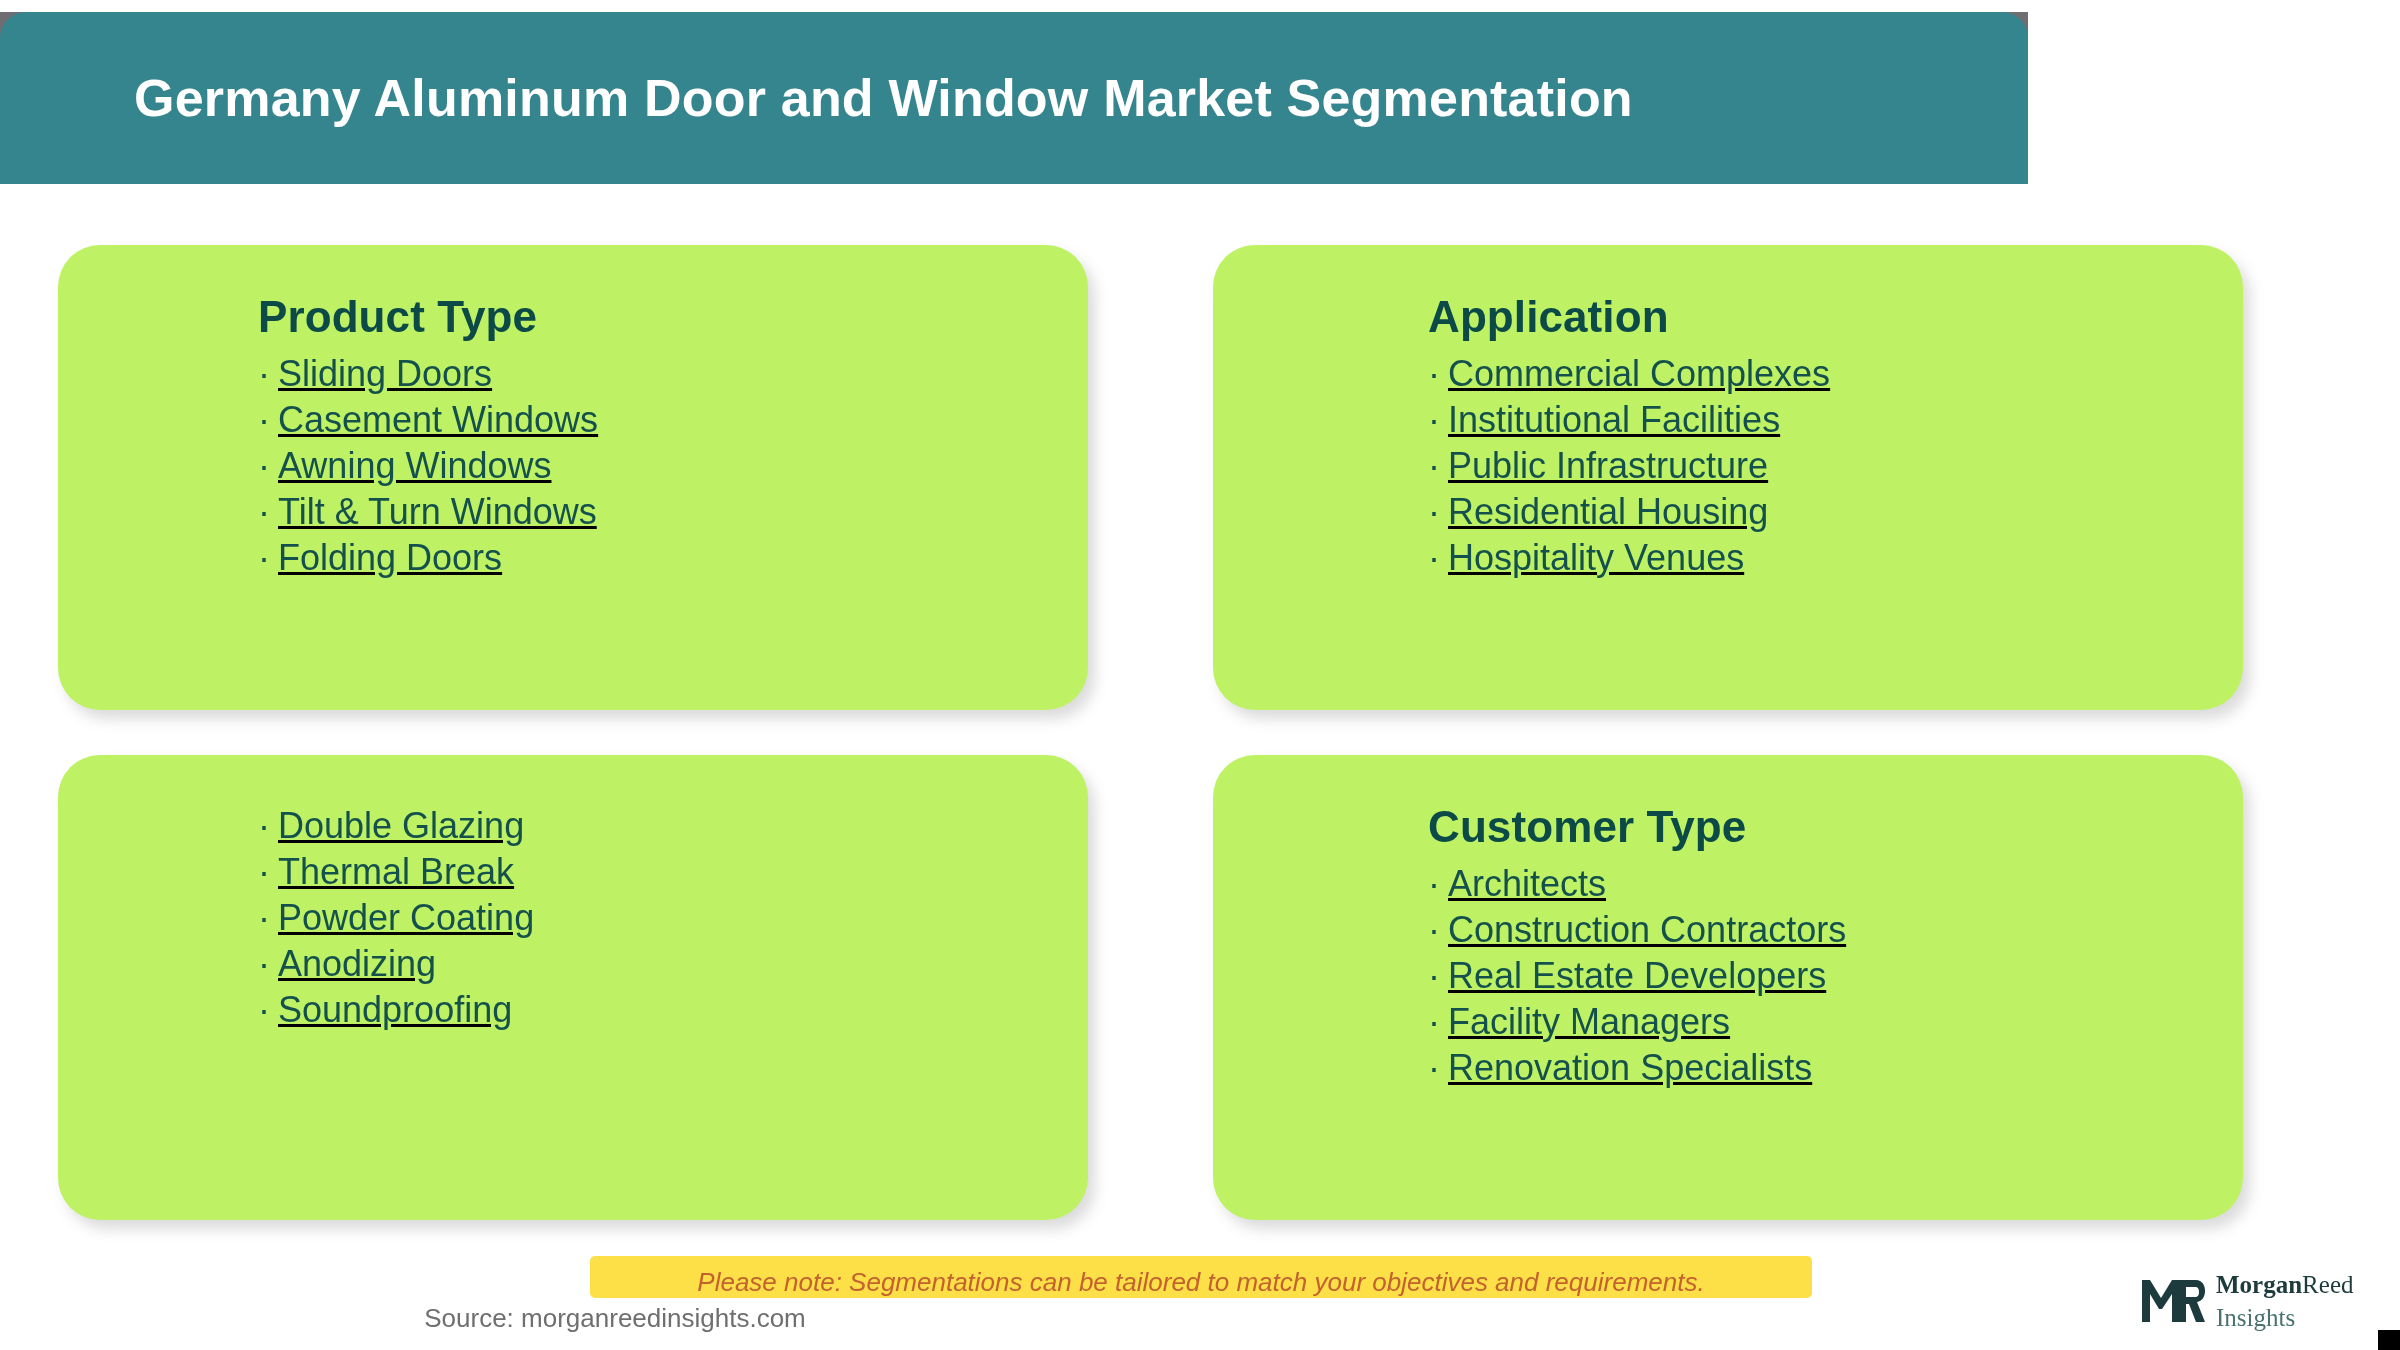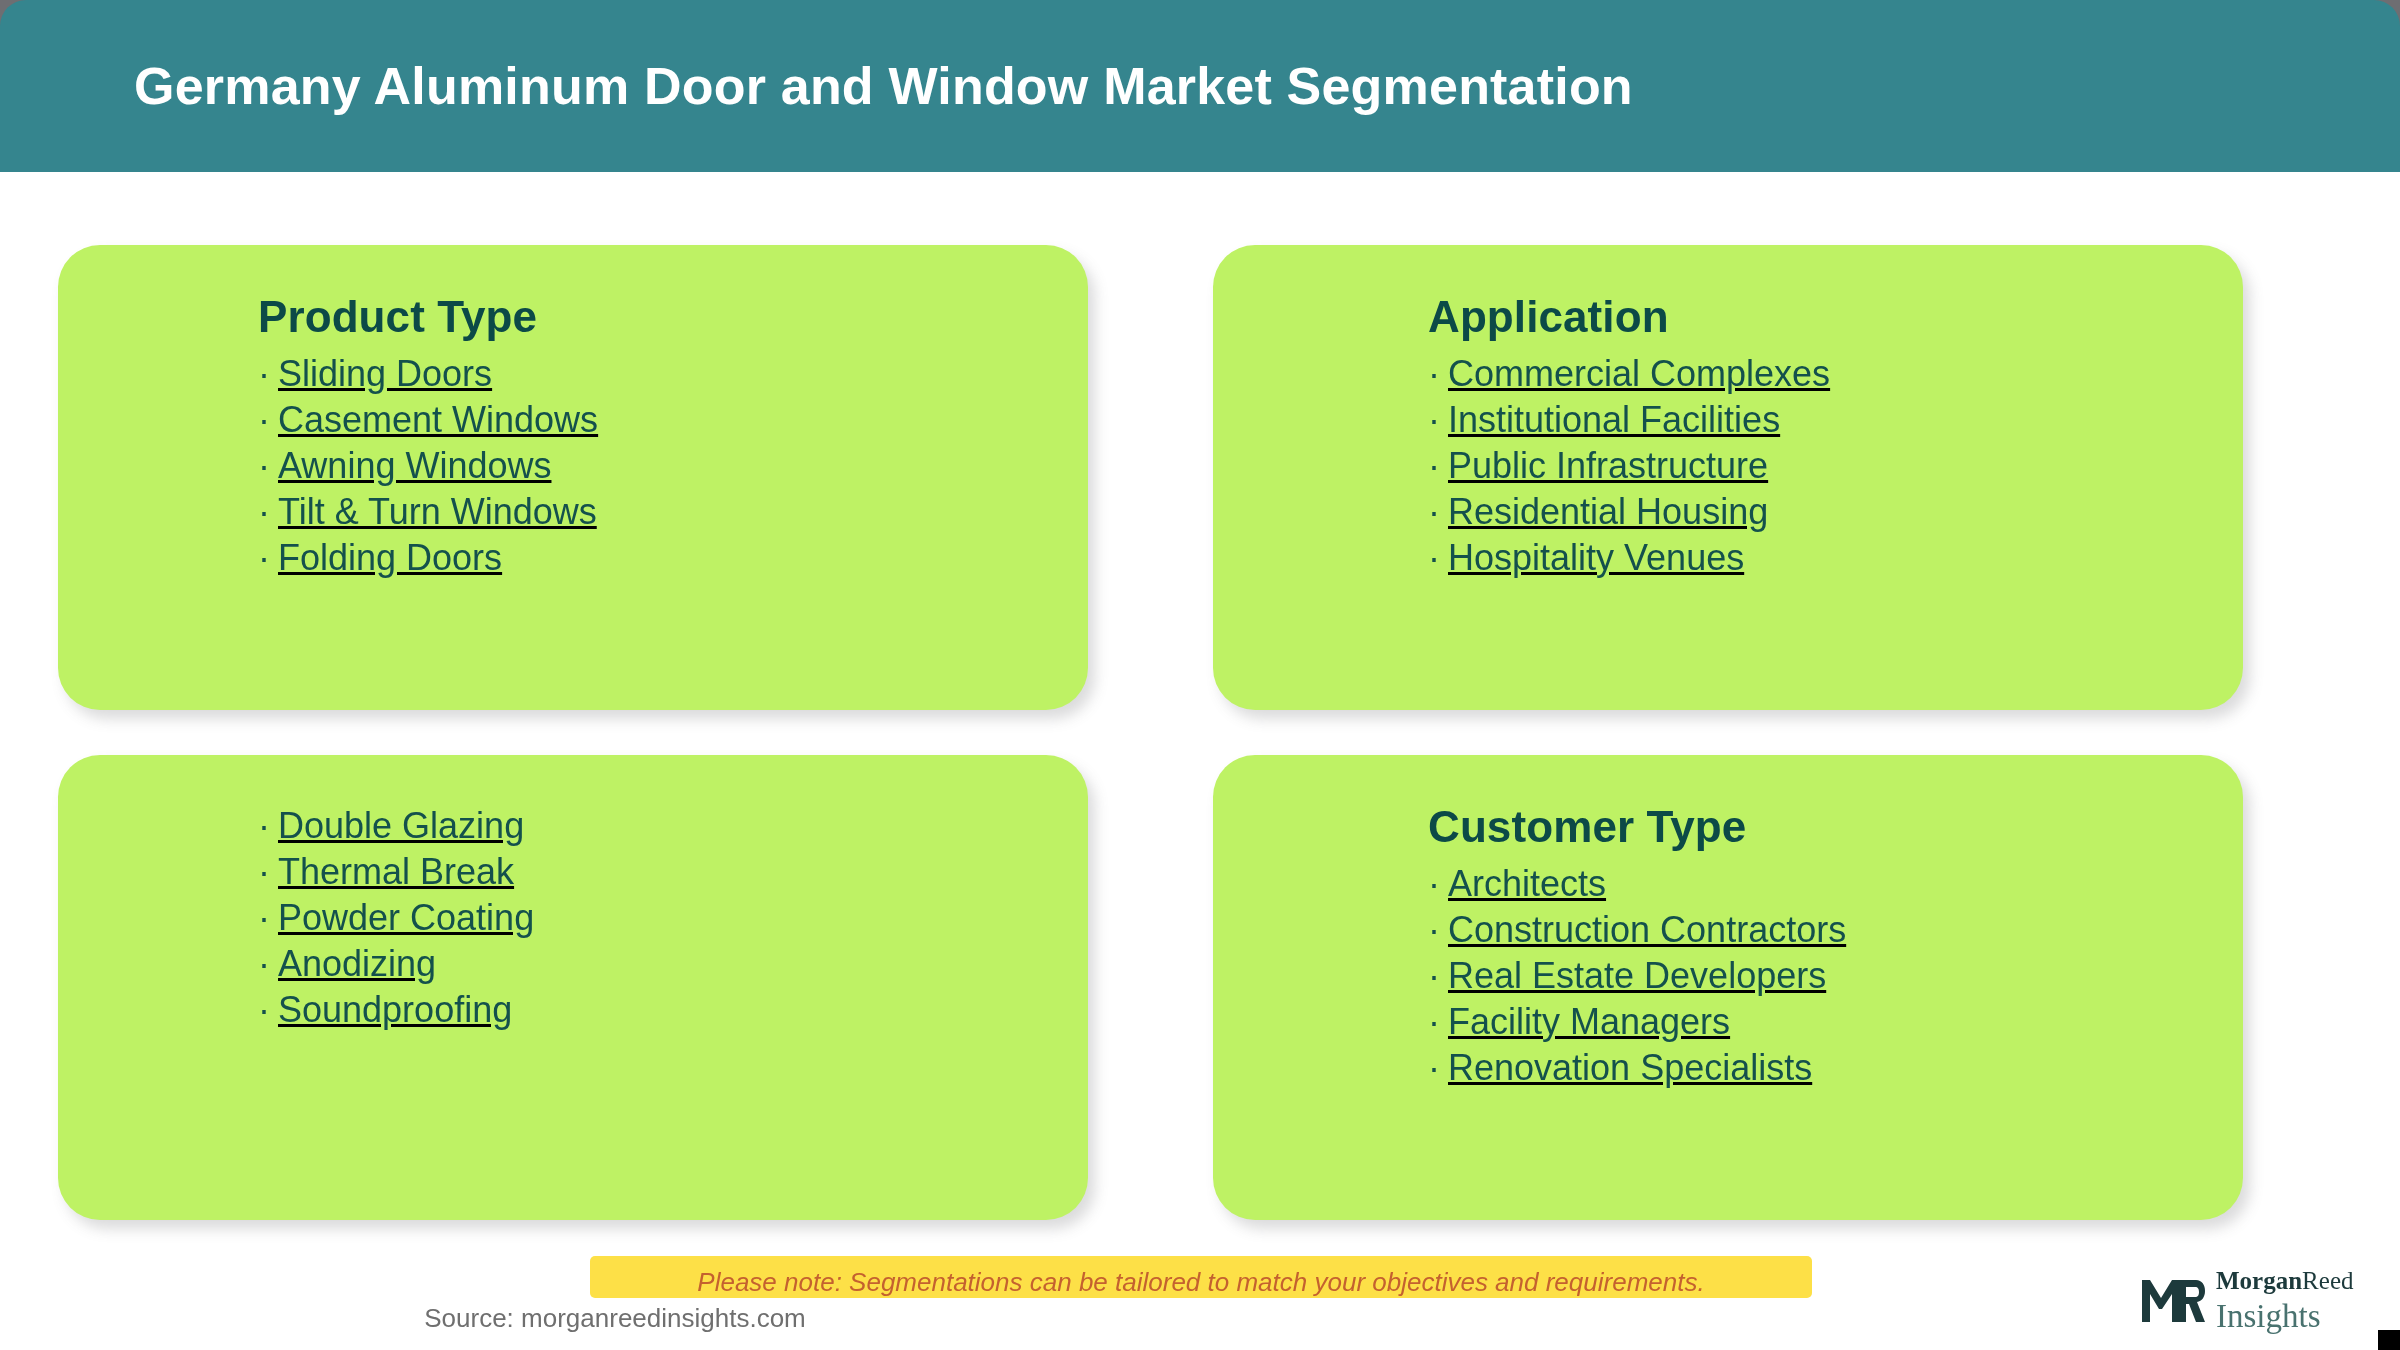--- a/index.html
+++ b/index.html
@@ -12,22 +12,22 @@
     background: #ffffff;
     font-family: "Liberation Sans", sans-serif;
     position: relative;
     overflow: hidden;
   }
 
   
   .header {
     position: absolute;
     left: 0;
-    top: 0;
-    width: 2400px;
+    top: 12px;
+    width: 2028px;
     height: 172px;
     background: #35858E;
     border-top-left-radius: 26px;
     border-top-right-radius: 26px;
     box-sizing: border-box;
   }
   .header-corner-l, .header-corner-r {
     position: absolute;
     top: 0;
     width: 28px;
@@ -164,21 +164,21 @@
     line-height: 1.02;
   }
   .logo-line1 {
     font-size: 25px;
     color: #1D3A3C;
     white-space: nowrap;
   }
   .logo-morgan { font-weight: bold; font-family: "Liberation Serif", serif; }
   .logo-reed { font-weight: normal; font-family: "Liberation Serif", serif; }
   .logo-line2 {
-    font-size: 33px;
+    font-size: 25px;
     font-family: "Liberation Serif", serif;
     color: #49726F;
     white-space: nowrap;
     margin-top: 7px;
   }
 
   .corner-dot {
     position: absolute;
     right: 0;
     bottom: 0;

